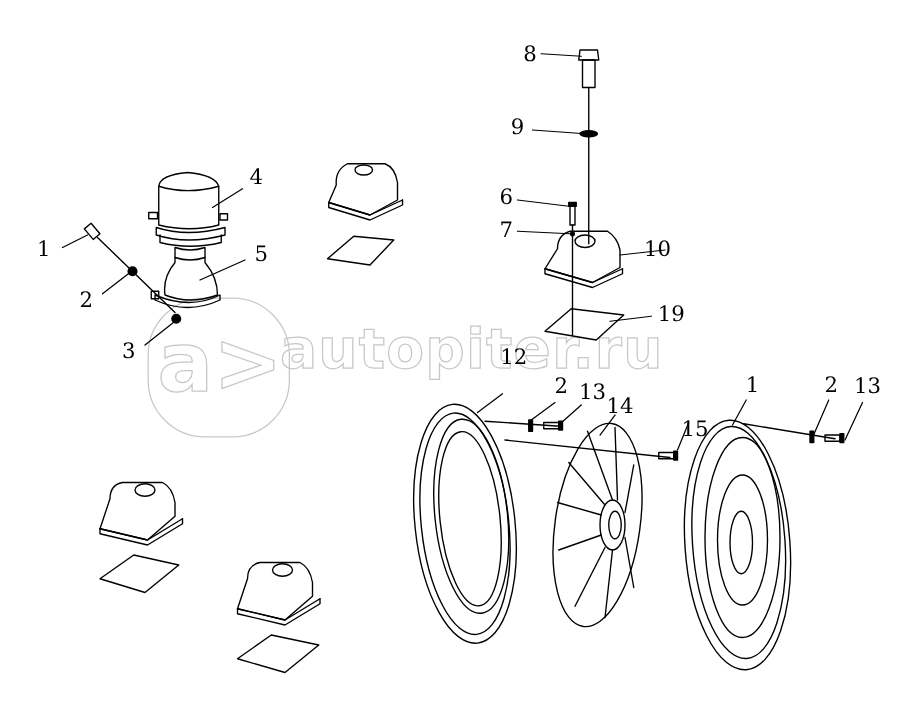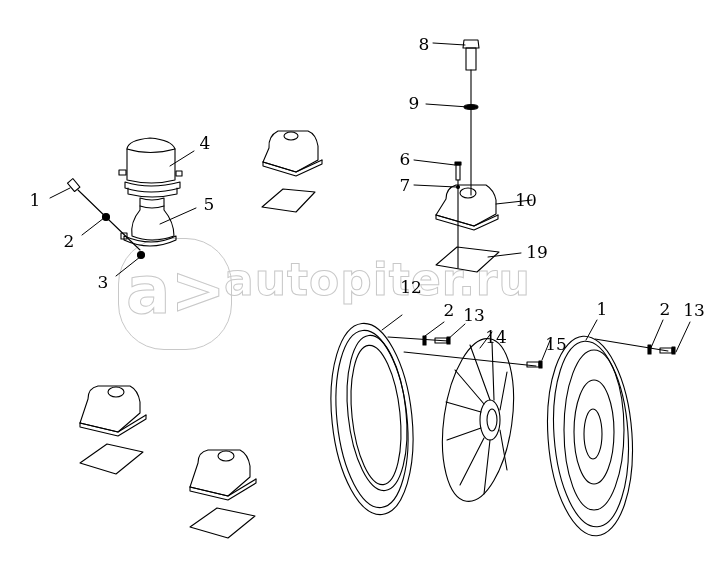--- a/index.html
+++ b/index.html
@@ -185,18 +185,18 @@
   <div class="lbl" style="left:209px;top:204px">5</div>
   <div class="lbl" style="left:405px;top:159px">6</div>
   <div class="lbl" style="left:405px;top:185px">7</div>
   <div class="lbl" style="left:424px;top:44px">8</div>
   <div class="lbl" style="left:414px;top:103px">9</div>
   <div class="lbl" style="left:526px;top:200px">10</div>
   <div class="lbl" style="left:537px;top:252px">19</div>
   <div class="lbl" style="left:411px;top:287px">12</div>
   <div class="lbl" style="left:449px;top:310px">2</div>
   <div class="lbl" style="left:474px;top:315px">13</div>
-  <div class="lbl" style="left:496px;top:337px">14</div>
+  <div class="lbl" style="left:496px;top:326px">14</div>
   <div class="lbl" style="left:556px;top:344px">15</div>
   <div class="lbl" style="left:602px;top:309px">1</div>
   <div class="lbl" style="left:665px;top:309px">2</div>
   <div class="lbl" style="left:694px;top:310px">13</div>
 </div>
 
 </body></html>

